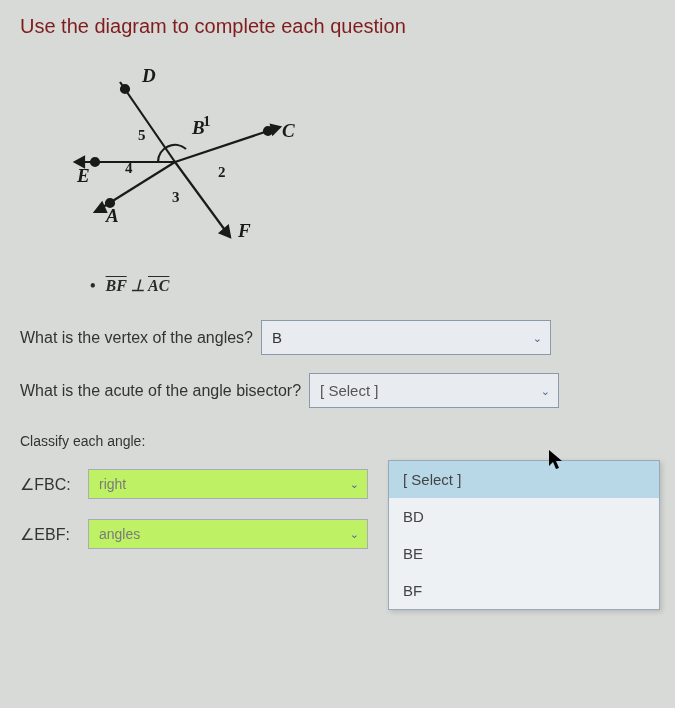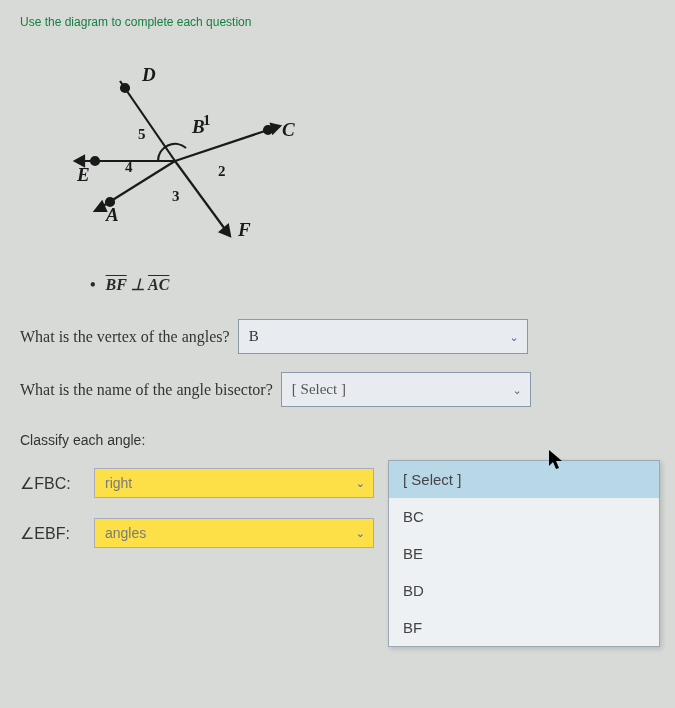--- a/index.html
+++ b/index.html
@@ -6,23 +6,23 @@
     body {
       font-family: Arial, Helvetica, sans-serif;
       background: #d8dad8;
       width: 675px;
       height: 708px;
       padding: 15px 20px;
       color: #2a2a2a;
       position: relative;
     }
     .title {
-      font-size: 12px;
-      color: #15803d;
-      margin-bottom: 32px;
+      font-size: 20px;
+      color: #7f1d1d;
+      margin-bottom: 24px;
     }
     .diagram {
       margin: 10px 0 20px 30px;
     }
     .condition {
       margin: 20px 0 25px 70px;
       font-size: 16px;
       font-style: italic;
       font-family: 'Times New Roman', serif;
       font-weight: bold;
@@ -33,21 +33,20 @@
     }
     .overline {
       text-decoration: overline;
       font-style: italic;
     }
     .q-row {
       display: flex;
       align-items: center;
       margin: 18px 0;
       gap: 8px;
-      font-family: Liberation Serif, serif;
     }
     .q-text {
       font-size: 16px;
       color: #333;
     }
     .select {
       border: 1px solid #8899aa;
       background: #e8ecf0;
       padding: 8px 28px 8px 10px;
       font-size: 15px;
@@ -67,30 +66,30 @@
     }
     .classify-header {
       font-size: 14px;
       color: #333;
       margin: 25px 0 15px 0;
     }
     .angle-row {
       display: flex;
       align-items: center;
       margin: 20px 0;
-      gap: 14px;
+      gap: 8px;
     }
     .angle-label {
       font-size: 16px;
       color: #333;
       min-width: 60px;
     }
     .angle-sel {
       border: 1px solid #aab;
-      background: #fde047;
+      background: #bef264;
       padding: 6px 26px 6px 10px;
       font-size: 14px;
       color: #7a7a7a;
       position: relative;
       min-width: 280px;
     }
     .dropdown {
       position: absolute;
       right: 15px;
       top: 460px;
@@ -180,21 +179,21 @@
 
 <div class="q-row">
   <span class="q-text">What is the vertex of the angles?</span>
   <div class="select wide">
     <span>B</span>
     <span class="chev">⌄</span>
   </div>
 </div>
 
 <div class="q-row">
-  <span class="q-text">What is the name of the angle bisector?</span>
+  <span class="q-text">What is the acute of the angle bisector?</span>
   <div class="select placeholder" style="min-width:250px">
     <span>[ Select ]</span>
     <span class="chev">⌄</span>
   </div>
 </div>
 
 <div class="classify-header">Classify each angle:</div>
 
 <div class="angle-row">
   <span class="angle-label">∠FBC:</span>
@@ -207,23 +206,22 @@
 <div class="angle-row">
   <span class="angle-label">∠EBF:</span>
   <div class="angle-sel">
     <span>angles</span>
     <span class="chev">⌄</span>
   </div>
 </div>
 
 <div class="dropdown">
   <div class="dropdown-item sel">[ Select ]</div>
-  <div class="dropdown-item">BC</div>
+  <div class="dropdown-item">BD</div>
   <div class="dropdown-item">BE</div>
-  <div class="dropdown-item">BD</div>
   <div class="dropdown-item">BF</div>
 </div>
 
 <div class="cursor">
   <svg width="16" height="20" viewBox="0 0 16 20">
       <path d="M0 0 L0 16 L4 12 L7 19 L10 18 L7 11 L13 11 Z" fill="#000"></path>
     </svg>
 </div>
 
 </body></html>

